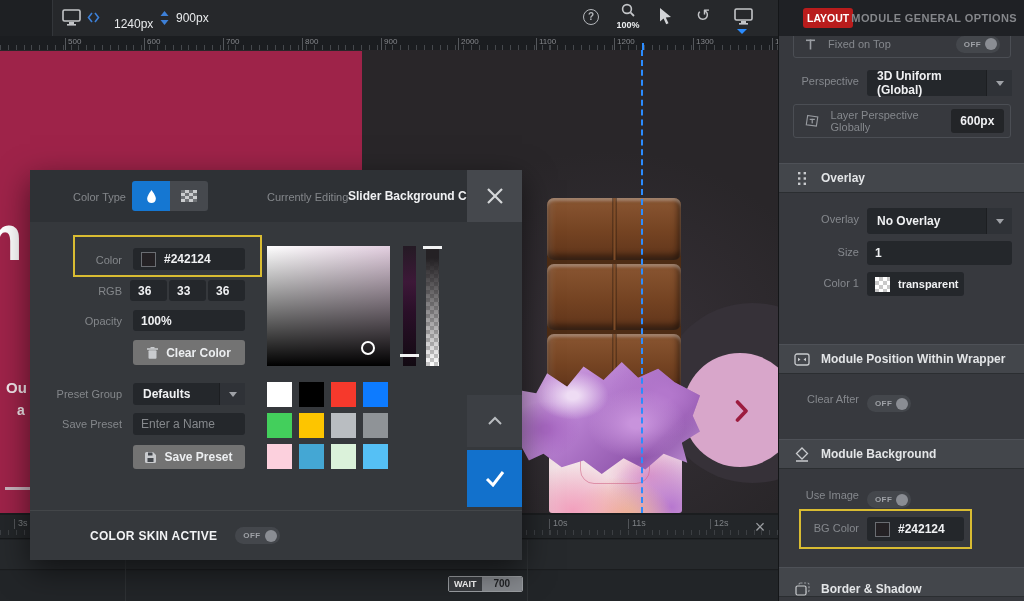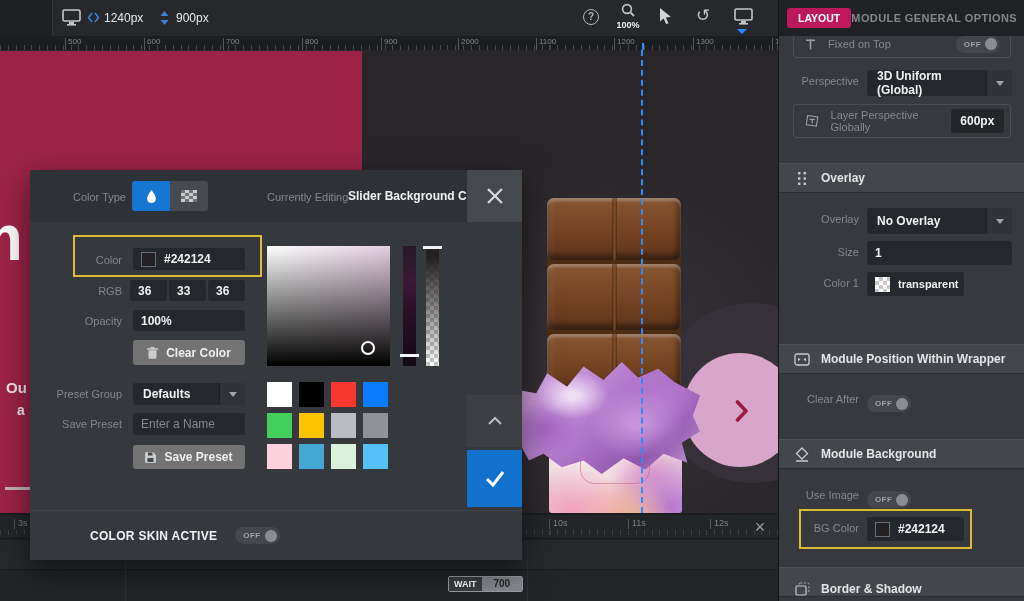--- a/index.html
+++ b/index.html
@@ -150,22 +150,22 @@
   .skin-lbl { margin-left:60px; color:#f2f3f5; font-size:12px; font-weight:bold; letter-spacing:.3px; }
 
   .toggle { display:inline-flex; align-items:center; gap:4px; background:#44474c; border-radius:9px; height:17px; padding:0 3px 0 8px; cursor:pointer; }
   .toggle .txt { font-size:8px; font-weight:bold; color:#9fa2a7; letter-spacing:.4px; }
   .toggle .knob { width:12px; height:12px; border-radius:50%; background:#8a8d93; }
 
   
   .right { position:relative; width:246px; height:601px; background:#37393e; border-left:1px solid #141618; overflow:hidden; }
   .rheader { position:absolute; left:0; top:0; width:246px; height:36px; background:#1f2125; z-index:5;
     display:flex; align-items:center; }
-  .layout-btn { margin-left:8px; background:#be185d; color:#fff; font-size:10.5px; font-weight:bold;
-    padding:4px 11px; border-radius:3px; cursor:pointer; }
+  .layout-btn { margin-left:24px; background:#b91c1c; color:#fff; font-size:10.5px; font-weight:bold;
+    padding:4px 4px; border-radius:3px; cursor:pointer; }
   .rtitle { position:absolute; right:8px; top:0; line-height:36px; color:#85878b; font-size:11px; font-weight:bold; letter-spacing:.4px; }
 
   .srow { position:absolute; left:0; width:246px; }
   .slbl { position:absolute; left:0; top:5px; width:80px; text-align:right; color:#85888d; font-size:11px; }
   .sctrl { position:absolute; left:88px; top:0; }
   .sec-head { position:absolute; left:0; width:246px; height:30px; background:#43464b;
     border-top:1px solid #4e5157; border-bottom:1px solid #2b2e31; display:flex; align-items:center; }
   .sec-head .ic { margin-left:14px; width:18px; display:flex; justify-content:center; }
   .sec-head .tt { margin-left:10px; color:#e3e5e7; font-size:12px; font-weight:bold; }
 
@@ -186,21 +186,21 @@
       <div class="corner"></div>
       <svg class="tb-ic" style="left:62px;top:9px;" width="19" height="17" viewBox="0 0 19 17">
         <rect x="1" y="1" width="17" height="11" rx="1.5" fill="none" stroke="#c3c5c8" stroke-width="1.6"></rect>
         <rect x="7" y="13" width="5" height="2" fill="#c3c5c8"></rect>
           <rect x="5" y="15" width="9" height="1.6" fill="#c3c5c8"></rect>
       </svg>
       <svg class="tb-ic blue-ic" style="left:87px;top:12px;" width="13" height="11" viewBox="0 0 13 11">
         <path d="M5 1 L1.5 5.5 L5 10" stroke="#3d80d8" stroke-width="1.6" fill="none"></path>
         <path d="M8 1 L11.5 5.5 L8 10" stroke="#3d80d8" stroke-width="1.6" fill="none"></path>
       </svg>
-      <div class="tb-txt" style="left:104px;">1240px</div>
+      <div class="tb-txt" style="left:114px;margin-top:6px;">1240px</div>
       <svg class="tb-ic" style="left:160px;top:11px;" width="9" height="14" viewBox="0 0 9 14">
         <path d="M4.5 0 L8.5 5 H0.5 Z" fill="#3d80d8"></path>
           <path d="M4.5 14 L0.5 9 H8.5 Z" fill="#3d80d8"></path>
       </svg>
       <div class="tb-txt" style="left:176px;">900px</div>
 
       <div class="help-circle"></div>
       <div class="zoomgrp">
         <svg width="14" height="14" viewBox="0 0 14 14">
           <circle cx="6" cy="6" r="4.4" fill="none" stroke="#c3c5c8" stroke-width="1.6"></circle>

